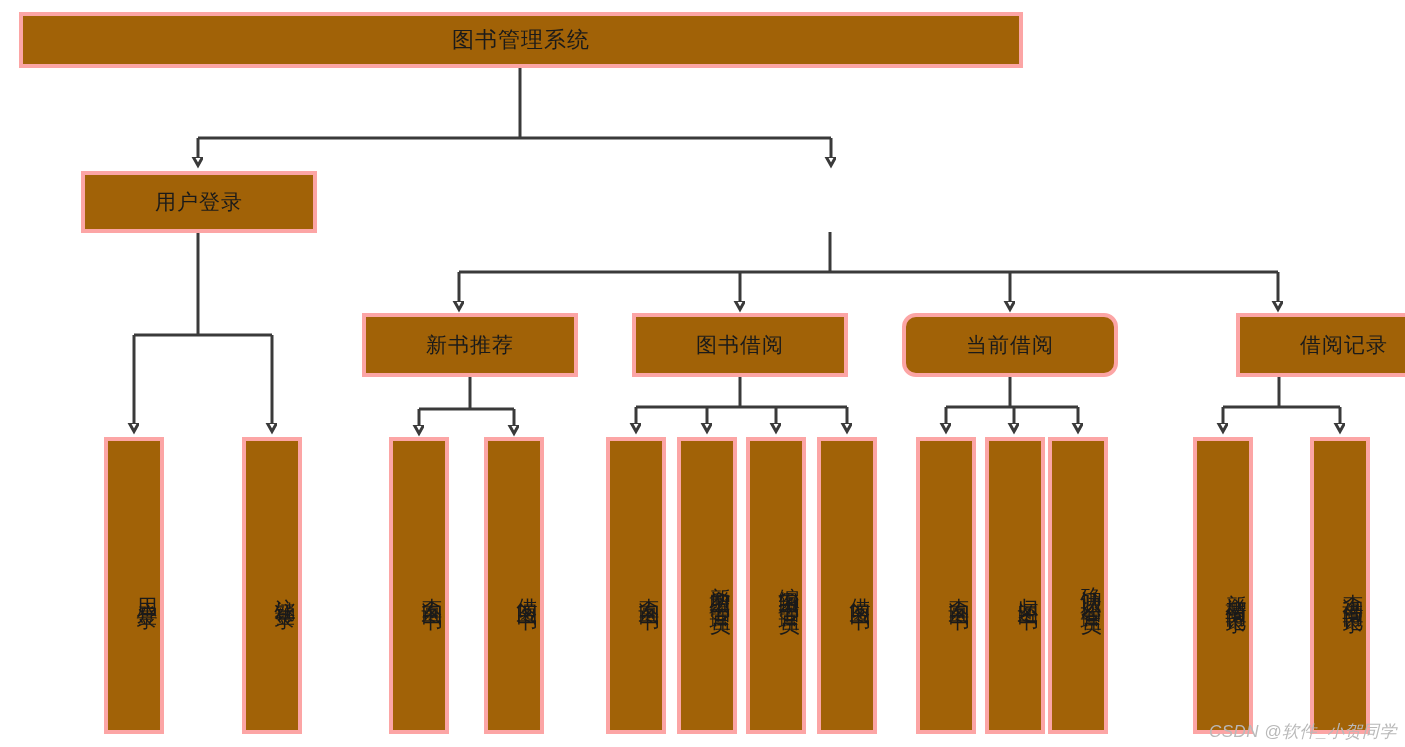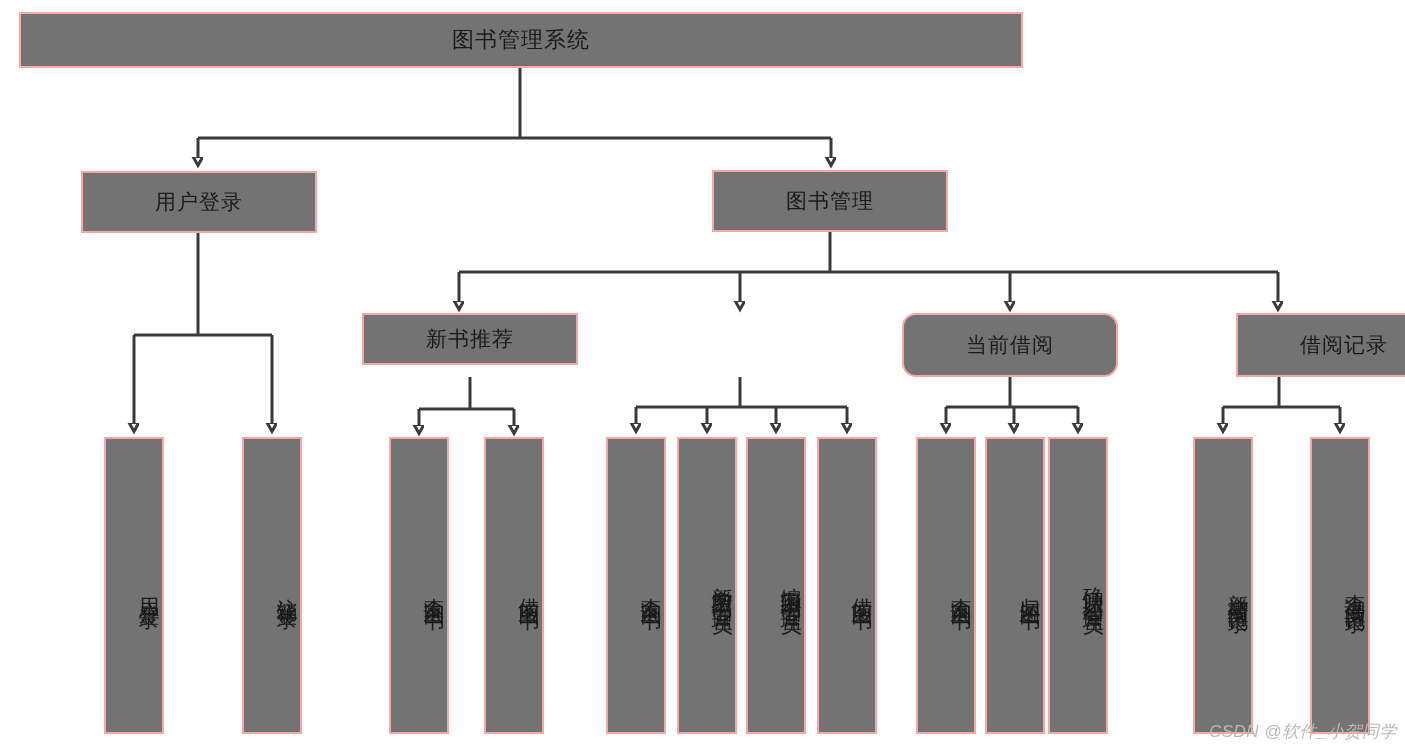--- a/index.html
+++ b/index.html
@@ -2,22 +2,22 @@
 <html><head>
 <meta charset="utf-8">
 <title>图书管理系统 功能结构图</title>
 <style>
   html,body{margin:0;padding:0;background:#ffffff;}
   body{font-family:"Liberation Sans","DejaVu Sans",sans-serif;}
   #canvas{position:relative;width:1405px;height:747px;background:#ffffff;overflow:hidden;}
   .node{
     position:absolute;
     box-sizing:border-box;
-    border:2px solid #fca5a5;
-    background:#737373;
+    border:4px solid #fca5a5;
+    background:#a16207;
     display:flex;
     align-items:center;
     justify-content:center;
     color:#1a1a1a;
   }
   .node.horiz{
     font-size:21px;
     letter-spacing:1px;
     line-height:1.2;
   }
@@ -96,24 +96,24 @@
     <line x1="1279" y1="377" x2="1279" y2="407"></line>
     <line x1="1223" y1="407" x2="1340" y2="407"></line>
     <line x1="1223" y1="407" x2="1223" y2="424" marker-end="url(#arrow)"></line>
     <line x1="1340" y1="407" x2="1340" y2="424" marker-end="url(#arrow)"></line>
   </svg>
 
   <div class="node horiz root" style="left:19px;top:12px;width:1004px;height:56px;">图书管理系统</div>
 
   <div class="node horiz" style="left:81px;top:171px;width:236px;height:62px;">用户登录</div>
 
-  <div class="node horiz" style="left:712px;top:170px;width:236px;height:62px;">图书管理</div>
 
-  <div class="node horiz" style="left:362px;top:313px;width:216px;height:52px;">新书推荐</div>
+  <div class="node horiz" style="left:362px;top:313px;width:216px;height:64px;">新书推荐</div>
 
+  <div class="node horiz" style="left:632px;top:313px;width:216px;height:64px;">图书借阅</div>
 
   <div class="node horiz" style="left:902px;top:313px;width:216px;height:64px;border-radius:14px;">当前借阅</div>
 
   <div class="node horiz" style="left:1236px;top:313px;width:216px;height:64px;">借阅记录</div>
 
   <div class="node vert" style="left:104px;top:437px;width:60px;height:297px;">用户登录</div>
 
   <div class="node vert" style="left:242px;top:437px;width:60px;height:297px;">注销登录</div>
 
   <div class="node vert" style="left:389px;top:437px;width:60px;height:297px;">查询图书</div>

